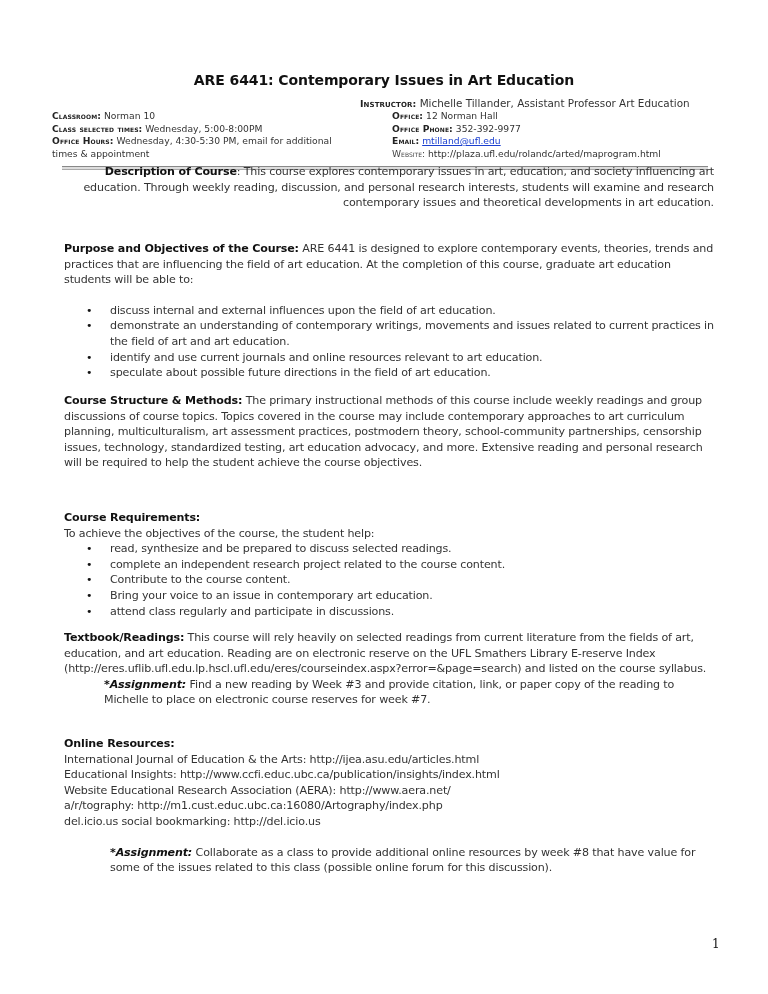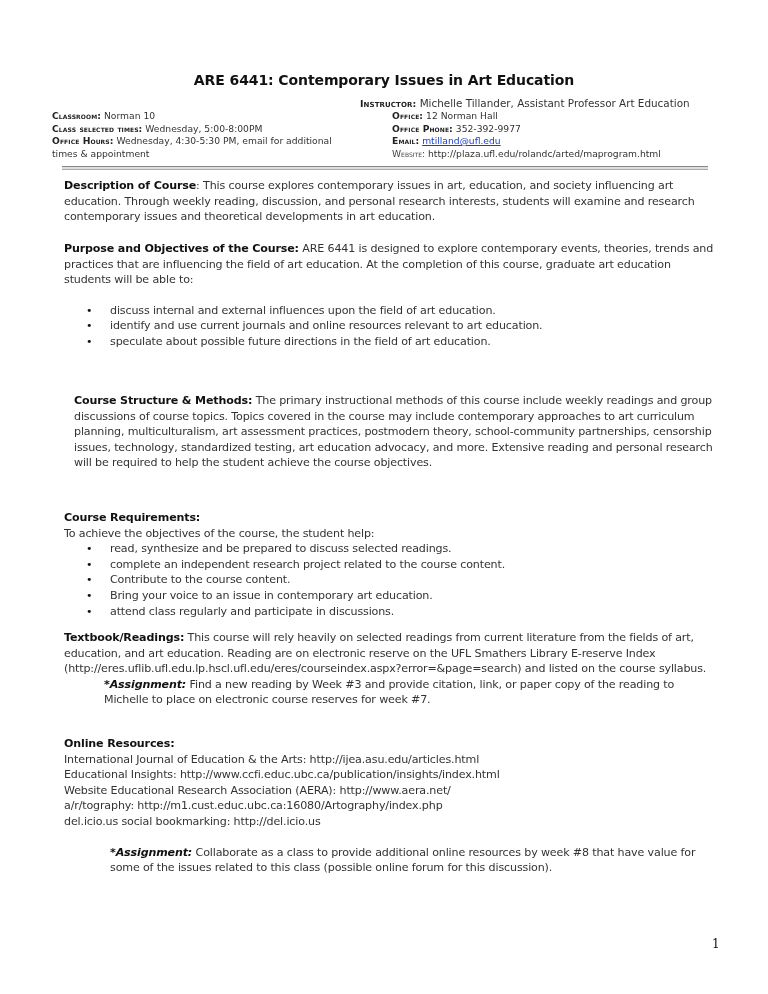--- a/index.html
+++ b/index.html
@@ -80,34 +80,35 @@
       <a class="email-link">mtilland@ufl.edu</a>
     </div>
     <div>
       <span class="sc-light">Website:</span>
       <span>http://plaza.ufl.edu/rolandc/arted/maprogram.html</span>
     </div>
   </div>
 
   <div class="divider"></div>
 
-  <div class="body-text" style="top:178px;">
+  <div class="body-text" style="top:164px;text-align:right;">
     <b>Description of Course</b><span>: This course explores contemporary issues in art, education, and society influencing art education. Through weekly reading, discussion, and personal research interests, students will examine and research contemporary issues and theoretical developments in art education.</span>
   </div>
 
   <div class="body-text" style="top:241px;">
     <b>Purpose and Objectives of the Course:</b><span> ARE 6441 is designed to explore contemporary events, theories, trends and practices that are influencing the field of art education. At the completion of this course, graduate art education students will be able to:</span>
     <ul class="bullets" style="margin-top:15px;">
       <li>discuss internal and external influences upon the field of art education.</li>
+      <li>demonstrate an understanding of contemporary writings, movements and issues related to current practices in the field of art and art education.</li>
       <li>identify and use current journals and online resources relevant to art education.</li>
       <li>speculate about possible future directions in the field of art education.</li>
     </ul>
   </div>
 
-  <div class="body-text" style="top:393px;margin-left:10px;">
+  <div class="body-text" style="top:393px;">
     <b>Course Structure &amp; Methods:</b><span> The primary instructional methods of this course include weekly readings and group discussions of course topics. Topics covered in the course may include contemporary approaches to art curriculum planning, multiculturalism, art assessment practices, postmodern theory, school-community partnerships, censorship issues, technology, standardized testing, art education advocacy, and more. Extensive reading and personal research will be required to help the student achieve the course objectives.</span>
   </div>
 
   <div class="body-text" style="top:510px;">
     <div><b>Course Requirements:</b></div>
     <div>To achieve the objectives of the course, the student help:</div>
     <ul class="bullets">
       <li>read, synthesize and be prepared to discuss selected readings.</li>
       <li>complete an independent research project related to the course content.</li>
       <li>Contribute to the course content.</li>

